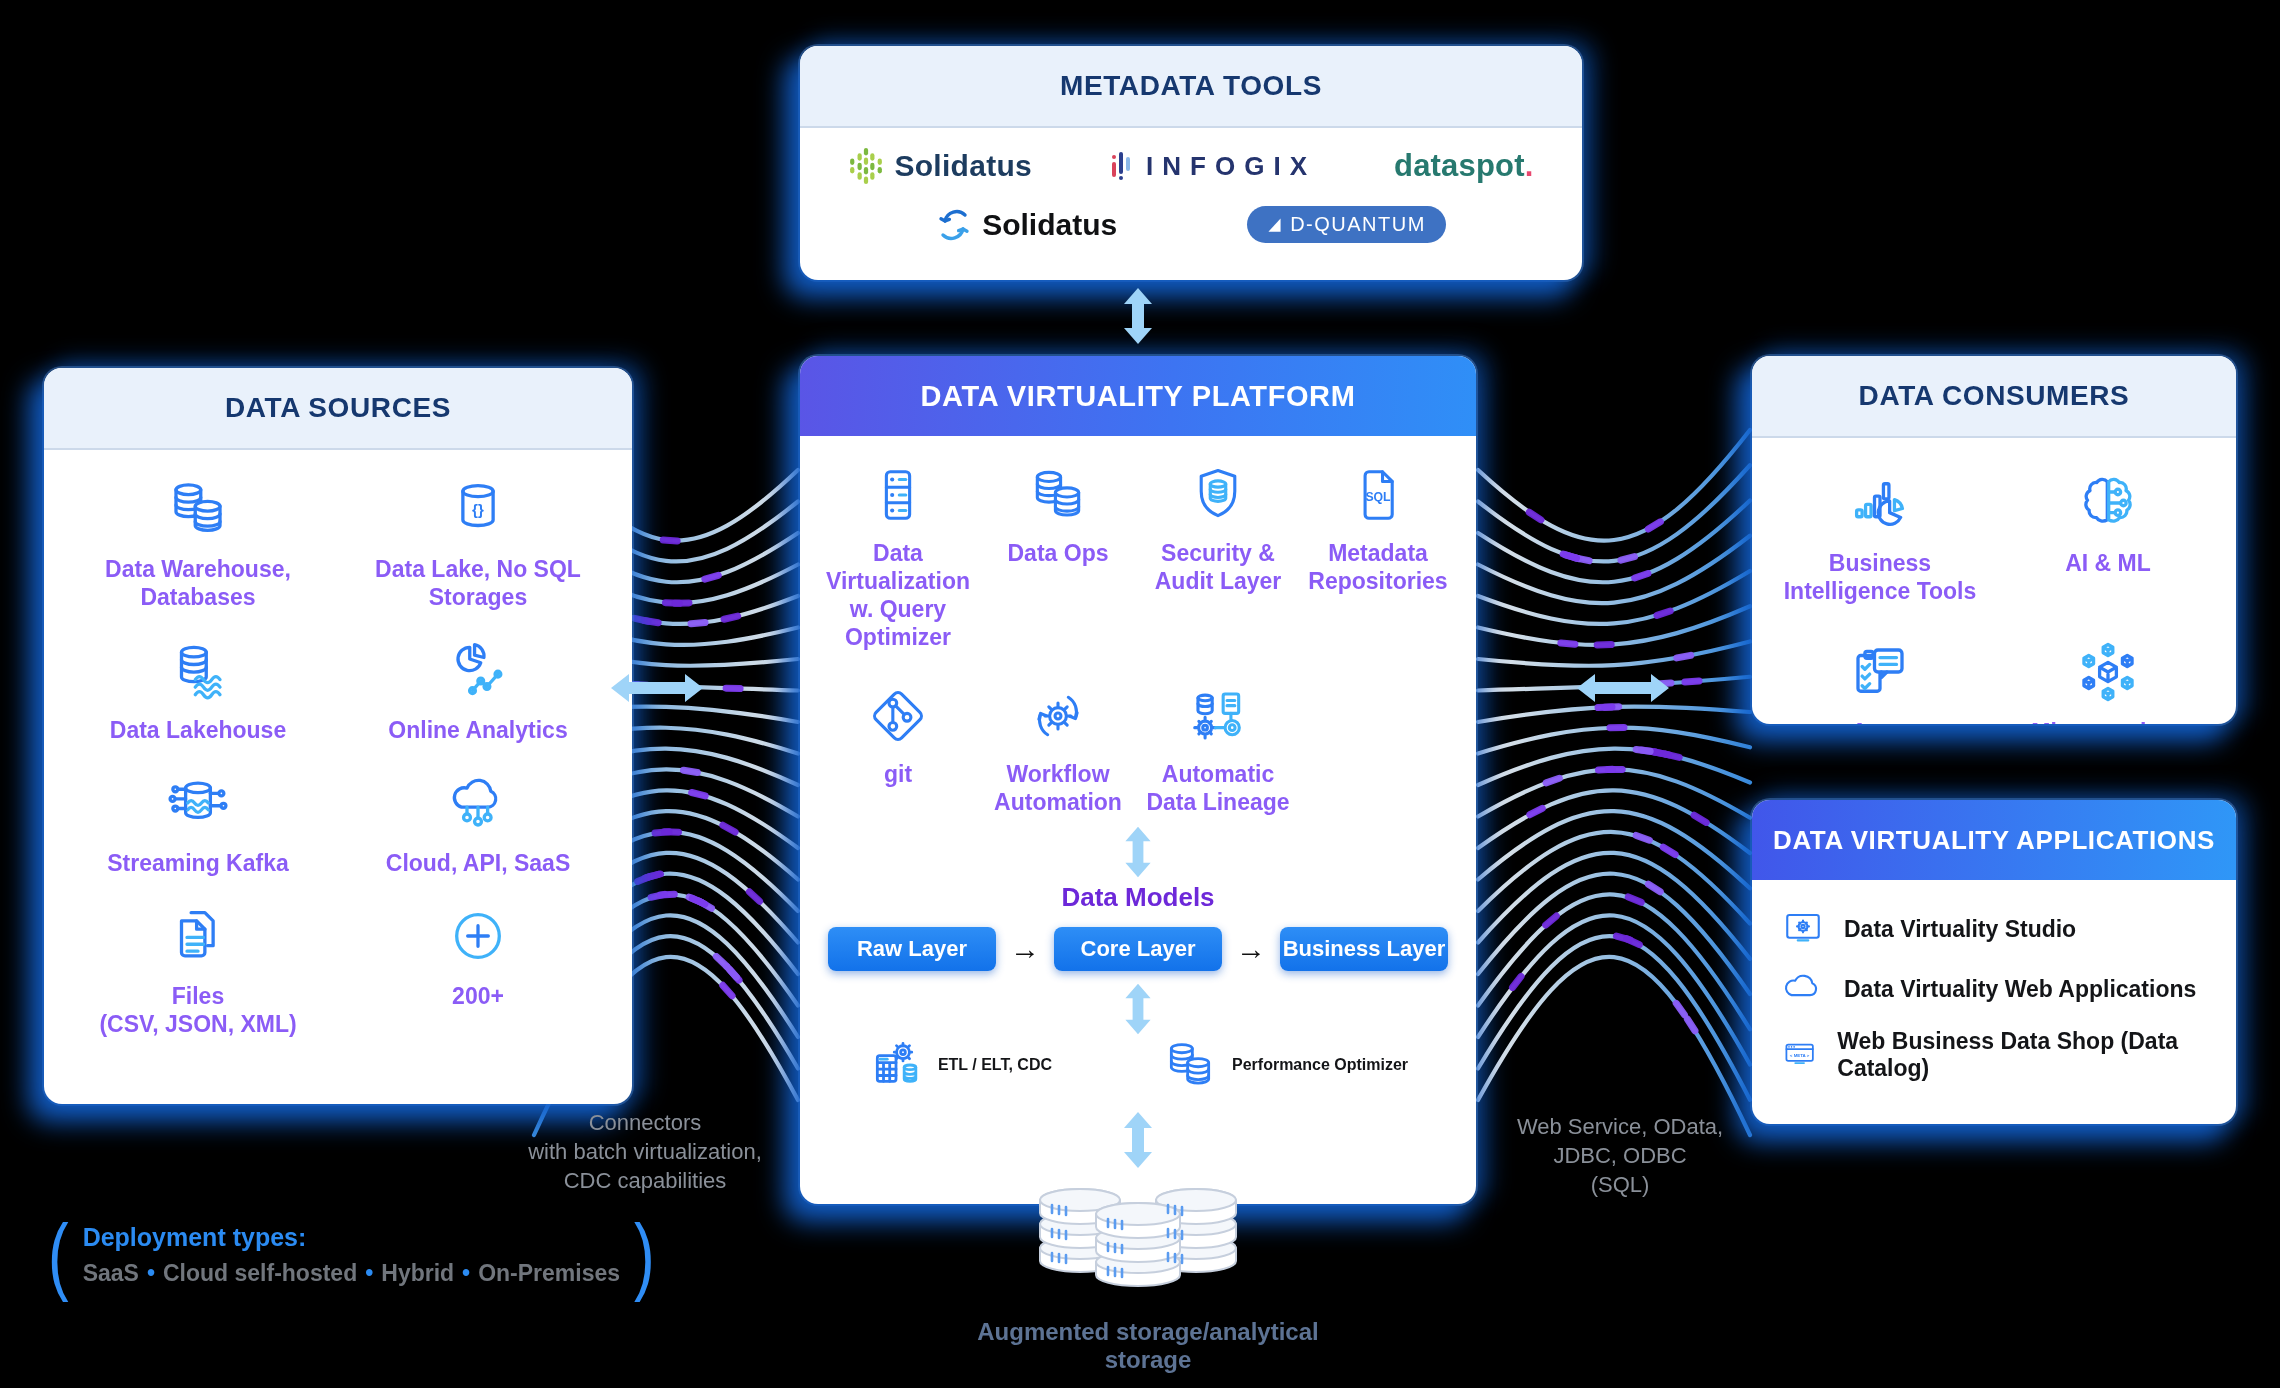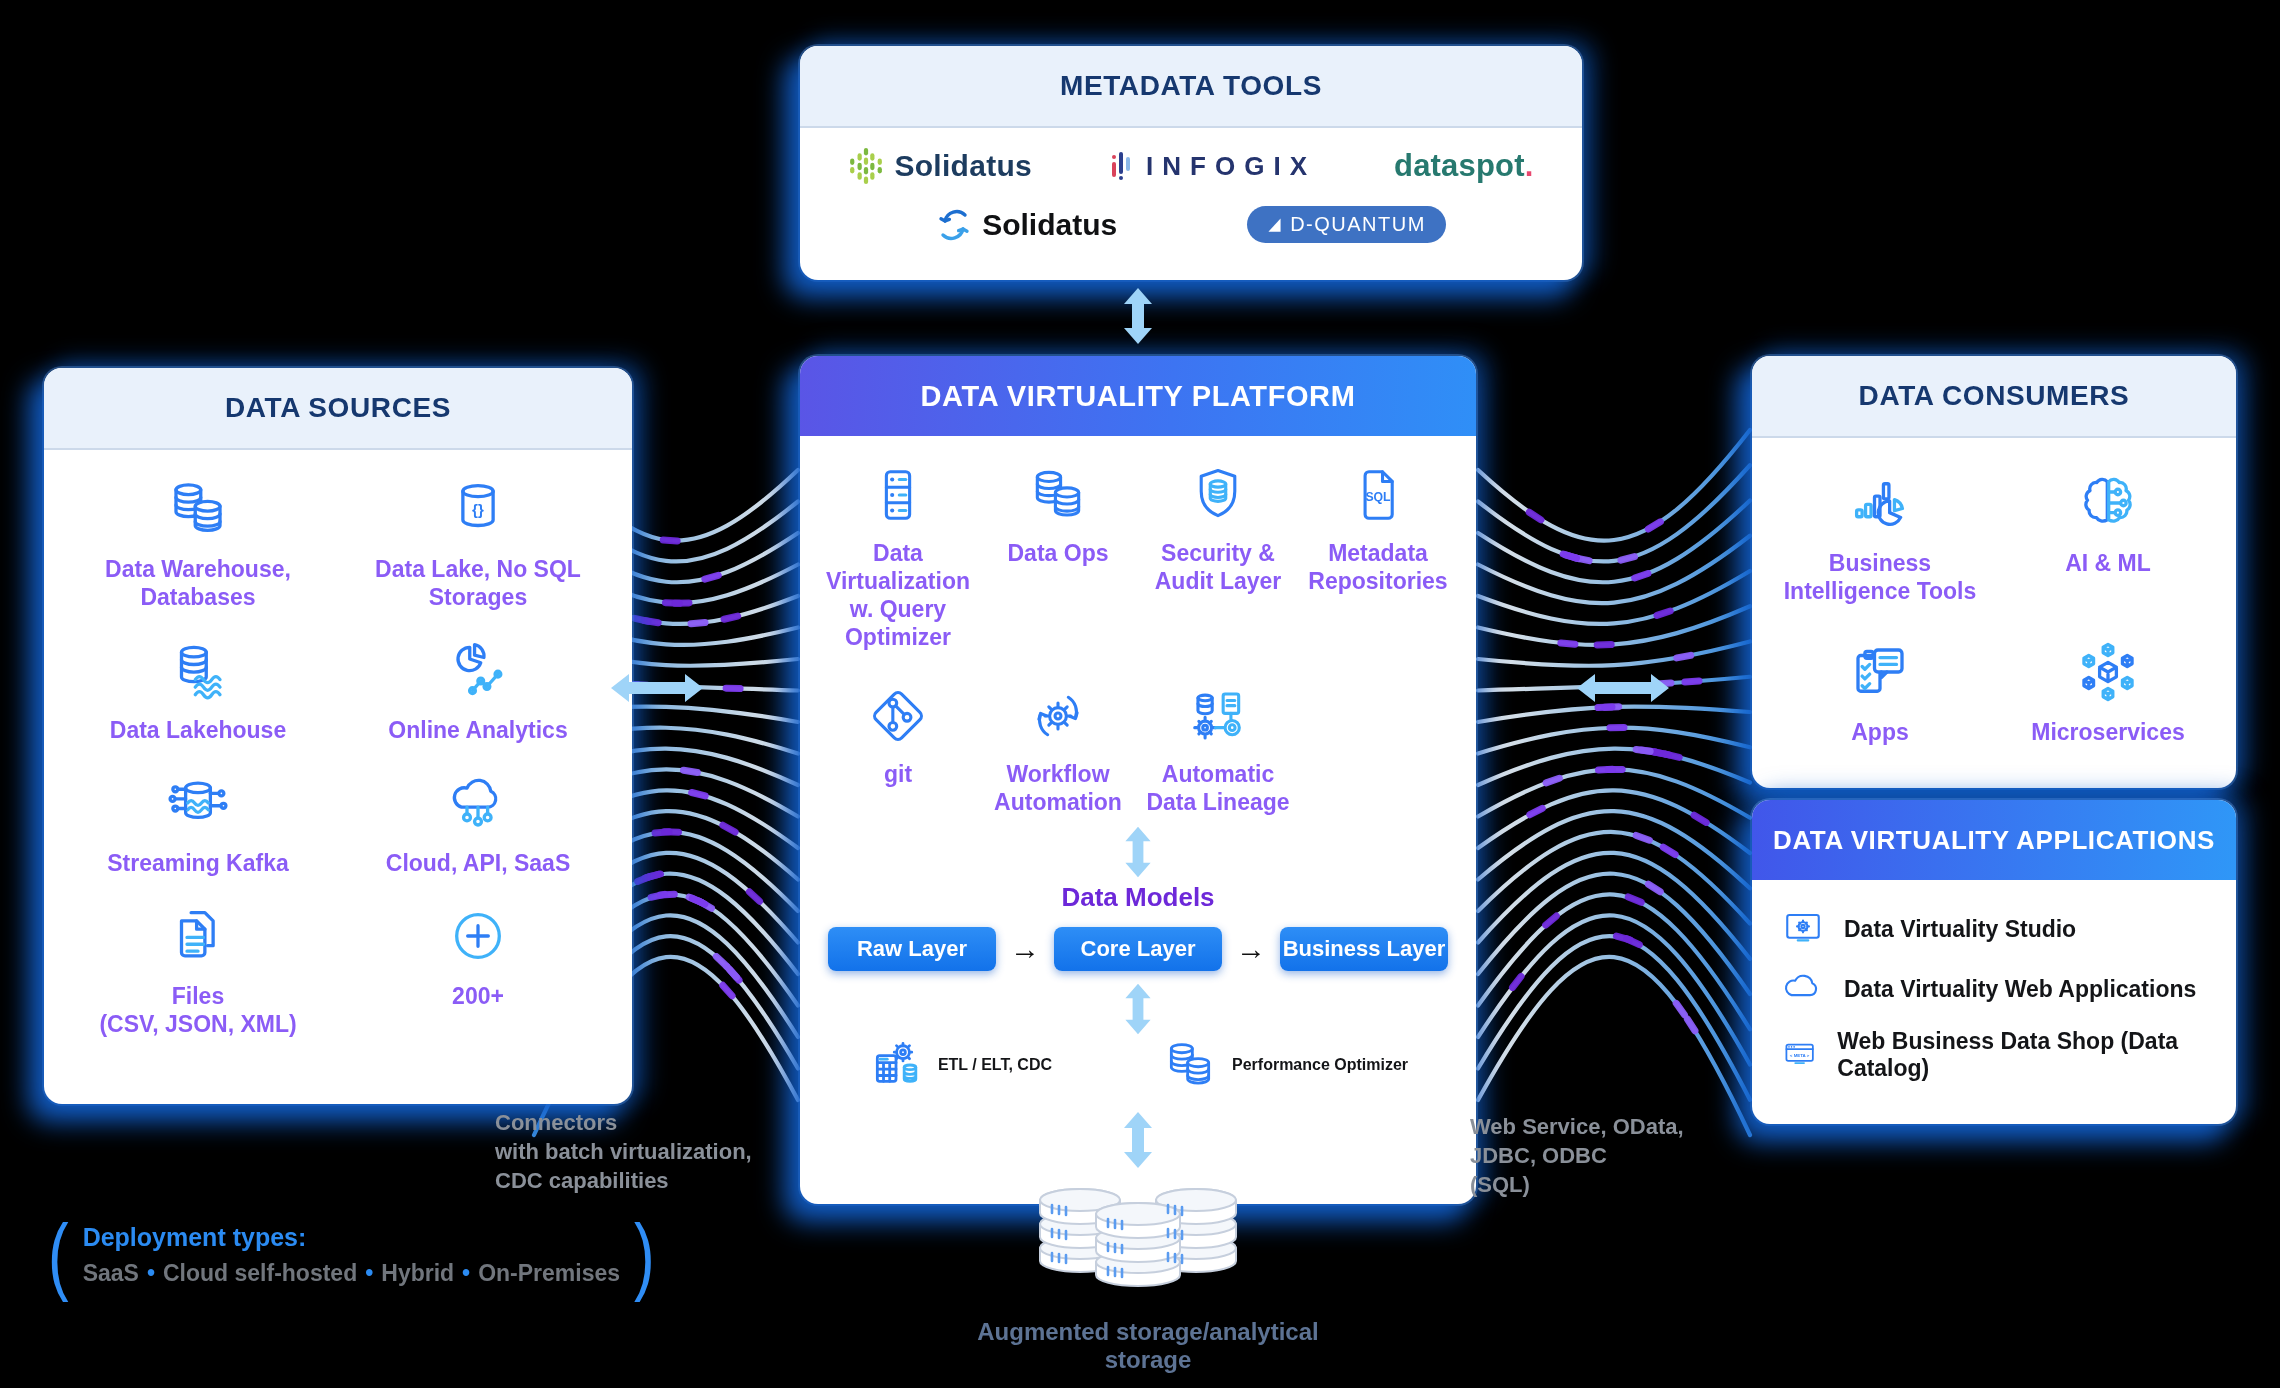--- a/index.html
+++ b/index.html
@@ -45,21 +45,21 @@
   .logo-row{display:flex;justify-content:center;align-items:center;}
   .logo{display:flex;align-items:center;gap:10px;}
   .collibra-txt{font-size:30px;font-weight:600;color:#1d3c5f;letter-spacing:.3px;}
   .infogix-txt{font-size:26px;font-weight:800;color:#25346e;letter-spacing:9px;}
   .dataspot-txt{font-size:31px;font-weight:800;color:#27796f;letter-spacing:.2px;}
   .dataspot-dot{color:#e8486f;}
   .solidatus-txt{font-size:30px;font-weight:600;color:#101113;}
   .dq-pill{display:flex;align-items:center;gap:8px;background:#3e72c3;border-radius:20px;
        padding:7px 20px;color:#fff;font-size:20px;font-weight:400;letter-spacing:1.5px;}
 
-  .note{position:absolute;z-index:2;text-align:left;font-weight:700;font-size:22px;line-height:1.32;
+  .note{position:absolute;z-index:2;text-align:center;font-weight:400;font-size:22px;line-height:1.32;
        color:#8a9099;white-space:pre-line;}
   .caption{position:absolute;z-index:2;text-align:center;font-weight:700;font-size:24px;color:#5d7394;}
 
   .deploy{position:absolute;left:44px;top:1216px;z-index:2;display:flex;align-items:center;gap:10px;}
   .paren{font-size:86px;font-weight:300;color:#2f8df5;line-height:.9;transform:scaleX(.72);}
   .deploy-title{font-size:25px;font-weight:700;color:#2b8bf2;}
   .deploy-opts{font-size:23px;font-weight:700;color:#71767d;margin-top:8px;}
   .deploy-opts .b{color:#2b8bf2;padding:0 8px;}
 
   .ic *{fill:none;stroke:#2e7ef5;stroke-width:2.4;stroke-linecap:round;stroke-linejoin:round;}
@@ -485,21 +485,21 @@
         <path d="M8,15.5 a9,3.5 0 0 0 18,0 M8,21 a9,3.5 0 0 0 18,0"></path>
         <path class="fw" d="M22,22 v14 a9,3.5 0 0 0 18,0 V22"></path>
         <ellipse class="fw" cx="31" cy="22" rx="9" ry="3.5"></ellipse>
         <path d="M22,27.5 a9,3.5 0 0 0 18,0 M22,33 a9,3.5 0 0 0 18,0"></path>
       </svg>
       <span>Performance Optimizer</span>
     </div>
   </div>
 </div>
 
-<div class="box" style="left:1752px;top:356px;width:484px;height:432px;">
+<div class="box" style="left:1752px;top:356px;width:484px;height:368px;">
   <div class="box-head">DATA CONSUMERS</div>
   <div class="grid2" style="padding-top:32px;row-gap:34px;">
     <div class="cell">
       <svg class="ic" viewBox="0 0 48 48" width="66" height="66">
         <rect class="s2" x="7" y="29" width="4" height="5" rx="1"></rect>
         <rect class="s2" x="13.5" y="25" width="4" height="9" rx="1"></rect>
         <rect x="20" y="19" width="4" height="15" rx="1"></rect>
         <rect x="26.5" y="10" width="4" height="11" rx="1"></rect>
         <path d="M31,31 L31,22.5 A8.5,8.5 0 1 0 39,34.5 Z"></path>
         <path class="s2" d="M34.5,21.5 A8.5,8.5 0 0 1 40.3,28 L34.5,29.5 Z"></path>

